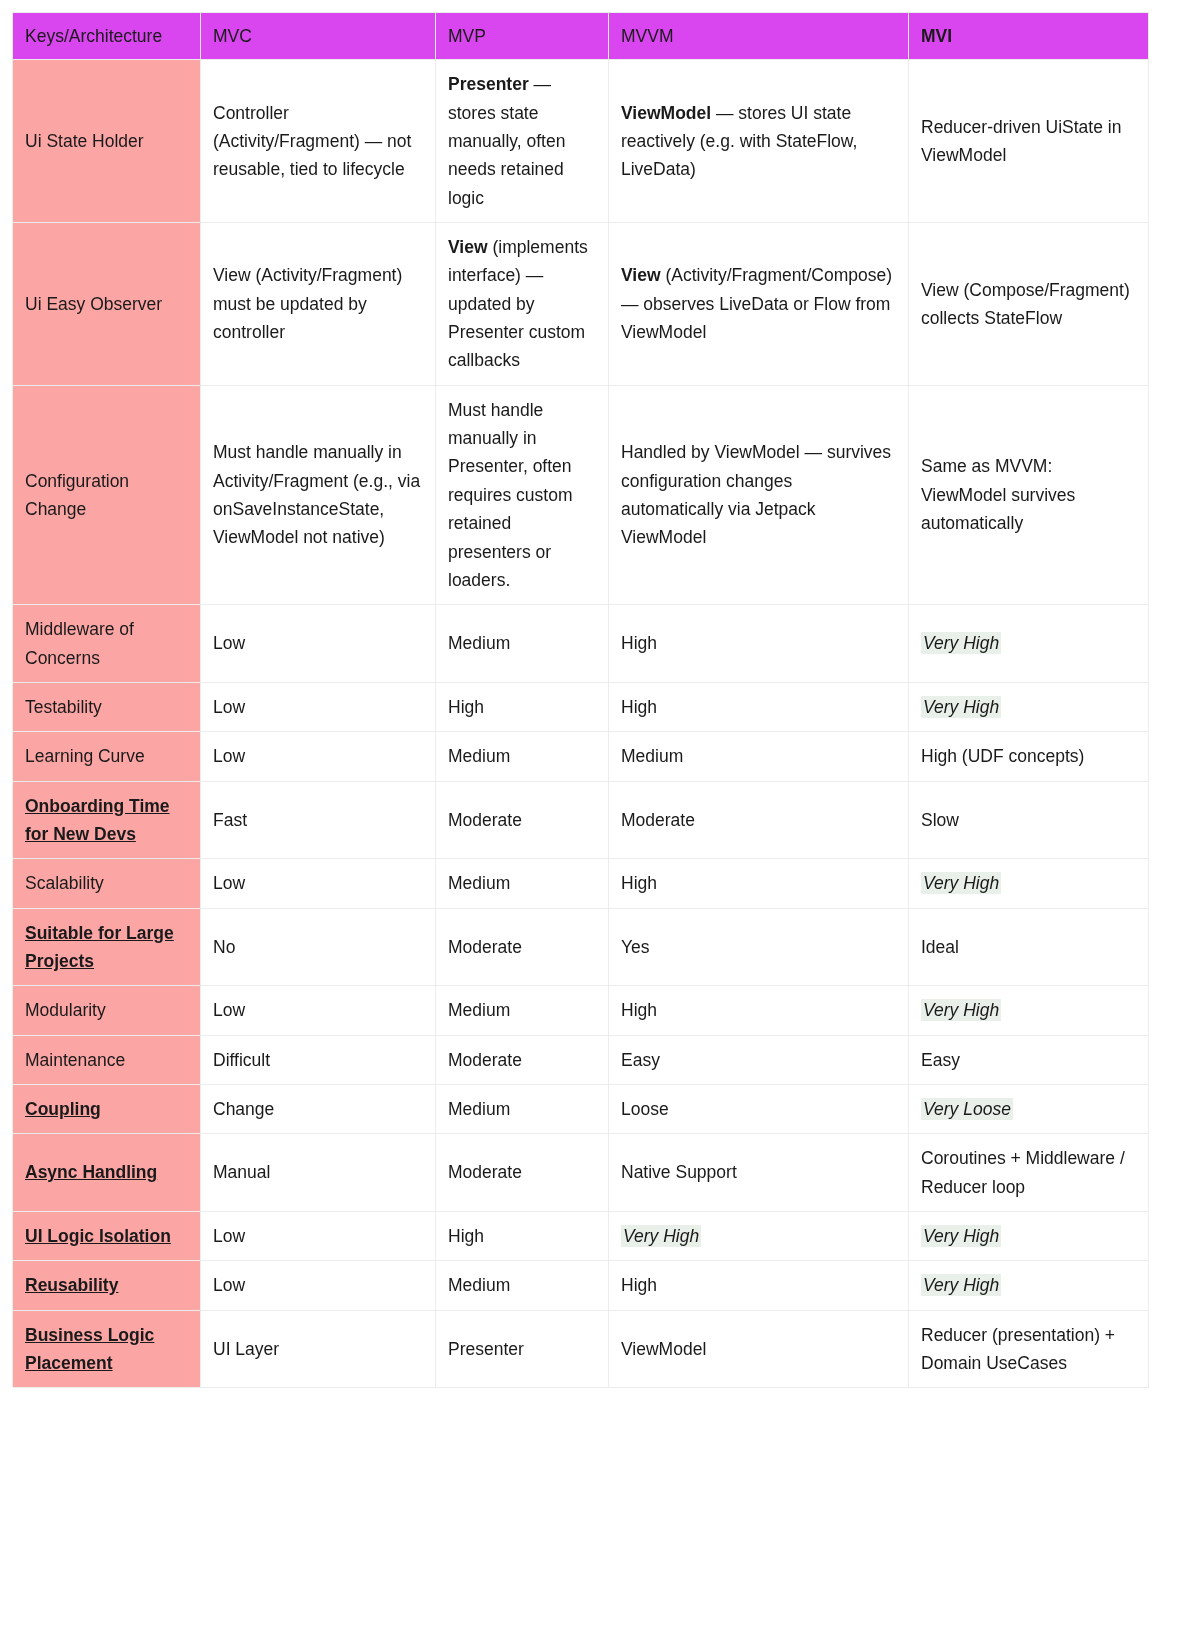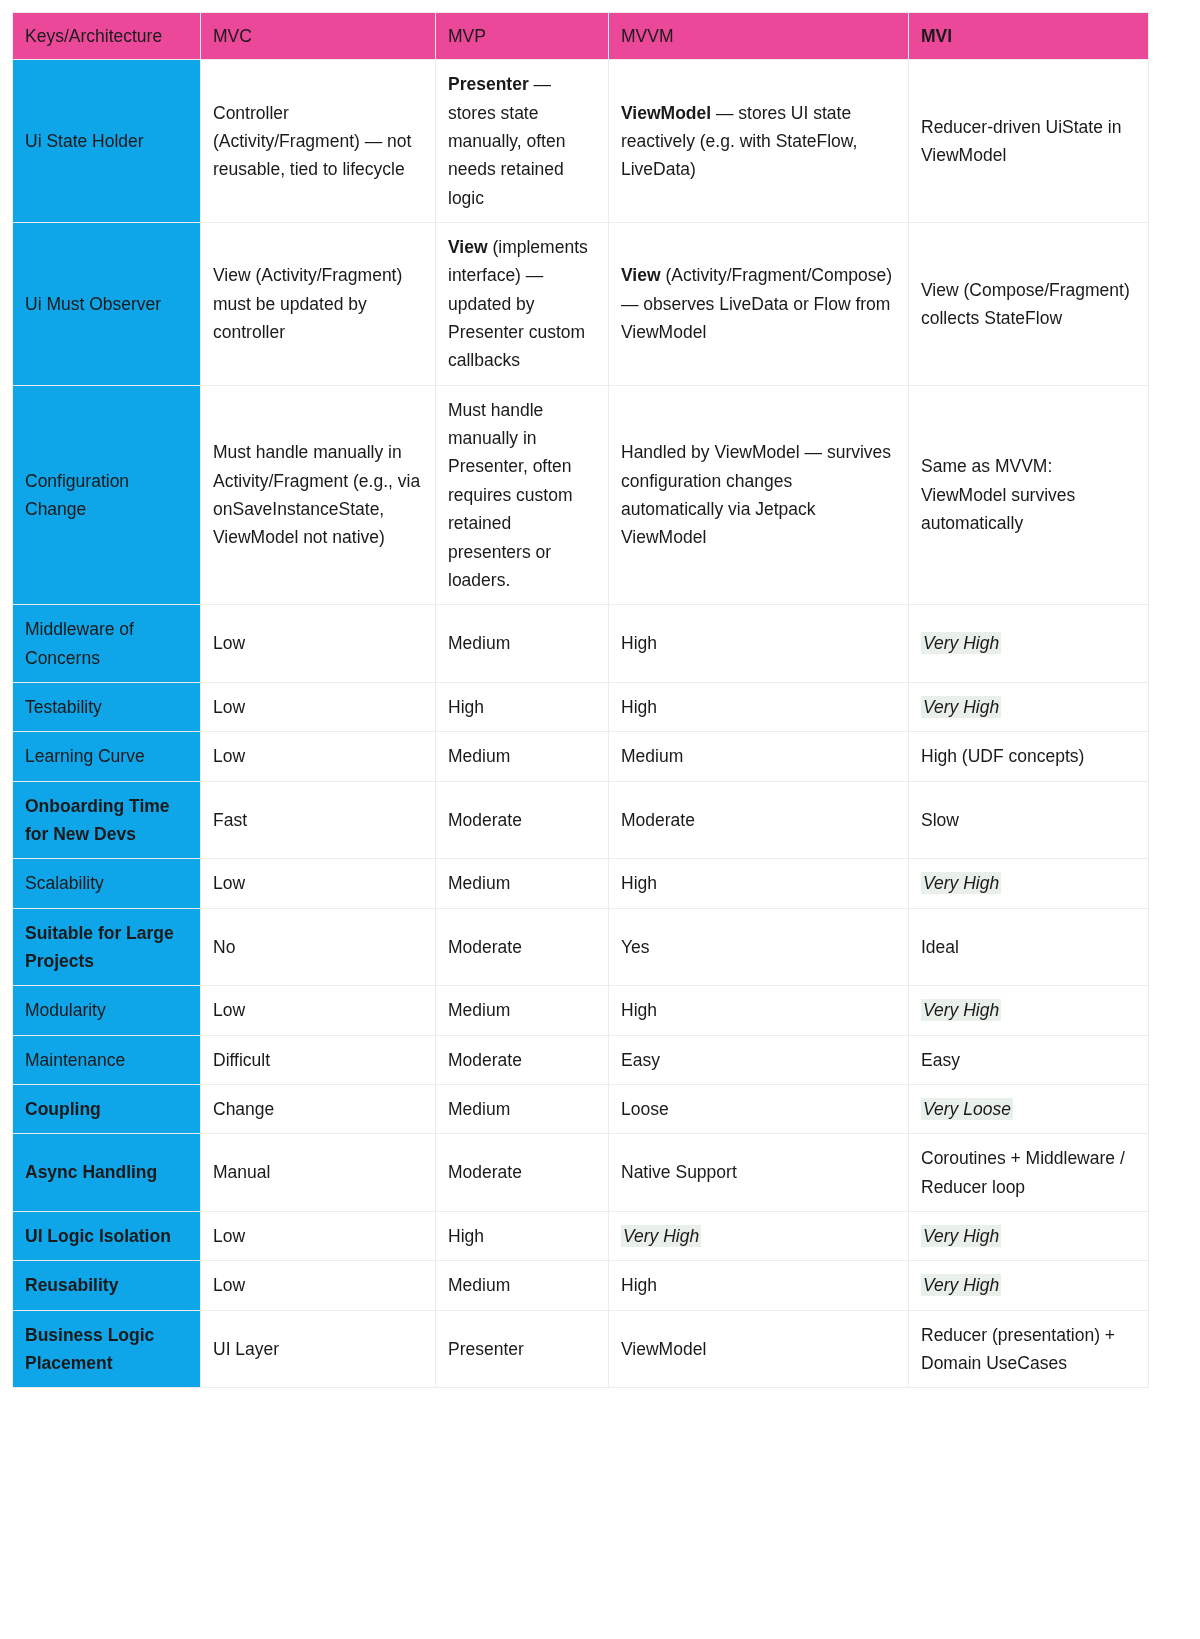--- a/index.html
+++ b/index.html
@@ -36,37 +36,38 @@
   table.arch-table th,
   table.arch-table td {
     border: 1px solid #ececea;
     padding: 10px 12px;
     vertical-align: middle;
     text-align: left;
     background: #ffffff;
   }
   
   table.arch-table thead th {
-    background: #ec4899;
+    background: #d946ef;
     font-weight: normal;
     padding-top: 9px;
     padding-bottom: 9px;
     vertical-align: middle;
   }
   table.arch-table thead th.hdr-bold {
     font-weight: bold;
   }
   
   table.arch-table tbody th.key-cell {
-    background: #0ea5e9;
+    background: #fca5a5;
     font-weight: normal;
     vertical-align: middle;
   }
   table.arch-table tbody th.key-cell.bold {
     font-weight: bold;
+    text-decoration: underline;
   }
   
   .b { font-weight: bold; }
   
   .hl {
     background: #e9efe9;
     padding: 1px 2px;
     box-decoration-break: clone;
     font-style: italic;
     -webkit-box-decoration-break: clone;
@@ -95,21 +96,21 @@
     </thead>
     <tbody id="table-body">
         <tr>
           <th class="key-cell">Ui State Holder</th>
           <td><span>Controller (Activity/Fragment) — not reusable, tied to lifecycle</span></td>
           <td><span class="b">Presenter</span><span> — stores state manually, often needs retained logic</span></td>
           <td><span class="b">ViewModel</span><span> — stores UI state reactively (e.g. with StateFlow, LiveData)</span></td>
           <td><span>Reducer-driven UiState in ViewModel</span></td>
         </tr>
         <tr>
-          <th class="key-cell">Ui Must Observer</th>
+          <th class="key-cell">Ui Easy Observer</th>
           <td><span>View (Activity/Fragment) must be updated by controller</span></td>
           <td><span class="b">View</span><span> (implements interface) — updated by Presenter custom callbacks</span></td>
           <td><span class="b">View</span><span> (Activity/Fragment/Compose) — observes LiveData or Flow from ViewModel</span></td>
           <td><span>View (Compose/Fragment) collects StateFlow</span></td>
         </tr>
         <tr>
           <th class="key-cell">Configuration Change</th>
           <td><span>Must handle manually in Activity/Fragment (e.g., via onSaveInstanceState, ViewModel not native)</span></td>
           <td><span>Must handle manually in Presenter, often requires custom retained presenters or loaders.</span></td>
           <td><span>Handled by ViewModel — survives configuration changes automatically via Jetpack ViewModel</span></td>

